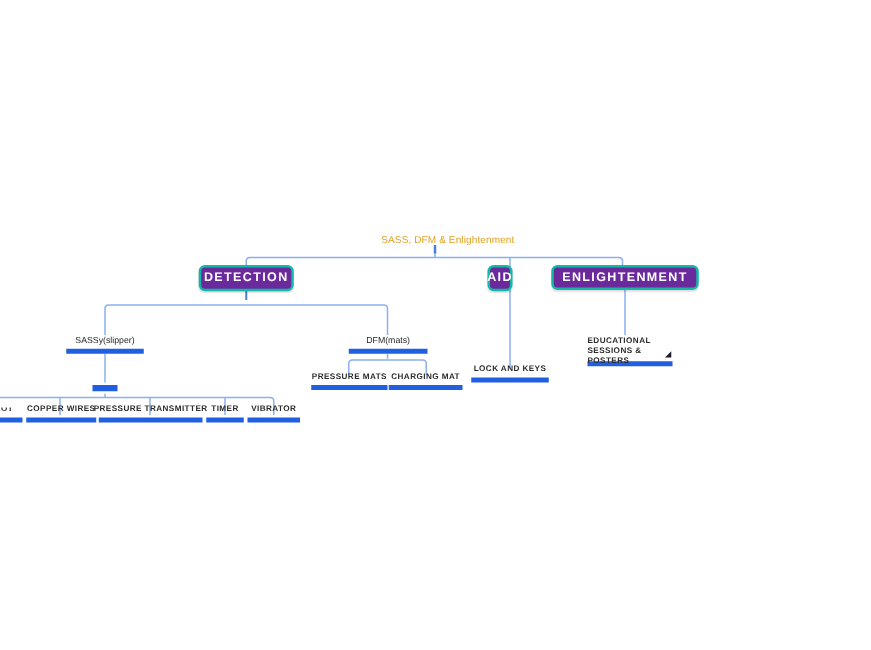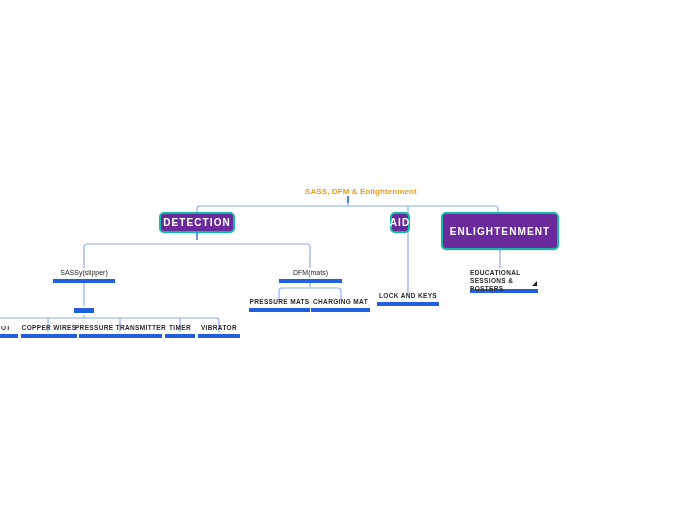--- a/index.html
+++ b/index.html
@@ -48,21 +48,21 @@
 
   .node {
     position: absolute;
     box-sizing: border-box;
   }
 
   
   .node-root {
     color: #e0a020;
     font-size: 8px;
-    font-weight: bold;
+    font-weight: normal;
     letter-spacing: 0.1px;
     white-space: nowrap;
     line-height: 10px;
   }
 
   
   .node-pill {
     background: #6a2a9c;
     color: #ffffff;
     border: 2px solid #14b8a6;
@@ -165,21 +165,21 @@
   </svg>
 
   <div id="nodes">
 
     <div class="node node-root" style="left:305px; top:187px;">SASS, DFM &amp; Enlightenment</div>
 
     <div class="node node-pill" style="left:159px; top:212px; width:76px; height:21px;">DETECTION</div>
 
     <div class="node node-pill" style="left:390px; top:212px; width:20px; height:21px;">AID</div>
 
-    <div class="node node-pill" style="left:441px; top:212px; width:118px; height:38px;">ENLIGHTENMENT</div>
+    <div class="node node-pill" style="left:441px; top:212px; width:118px; height:20px;">ENLIGHTENMENT</div>
 
     <div class="node node-bar mixed-case" style="left:53px; top:269px; width:62px; height:14px;">SASSy(slipper)</div>
 
     <div class="node node-bar mixed-case" style="left:279px; top:269px; width:63px; height:14px;">DFM(mats)</div>
 
     <div class="node node-bar" style="left:377px; top:294px; width:62px; height:12px;">LOCK AND KEYS</div>
 
     <div class="node node-bar align-left" style="left:470px; top:269px; width:68px; height:24px; justify-content:flex-start;">
       <span>EDUCATIONAL SESSIONS &amp; POSTERS</span>
       <span class="resize-grip"></span>

